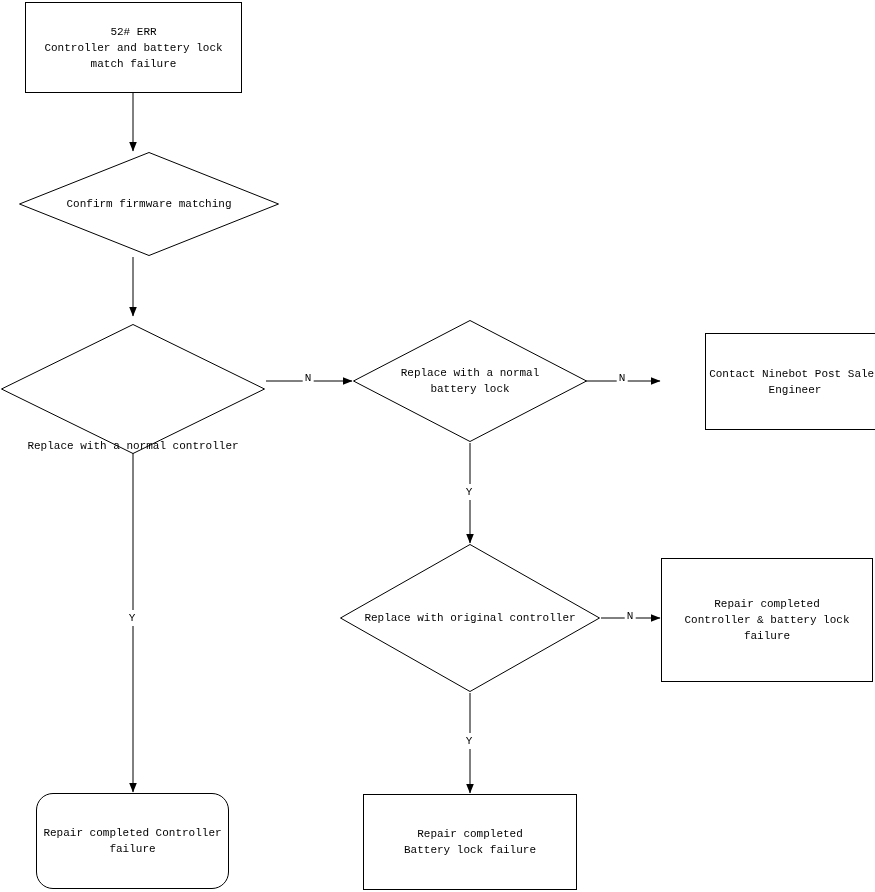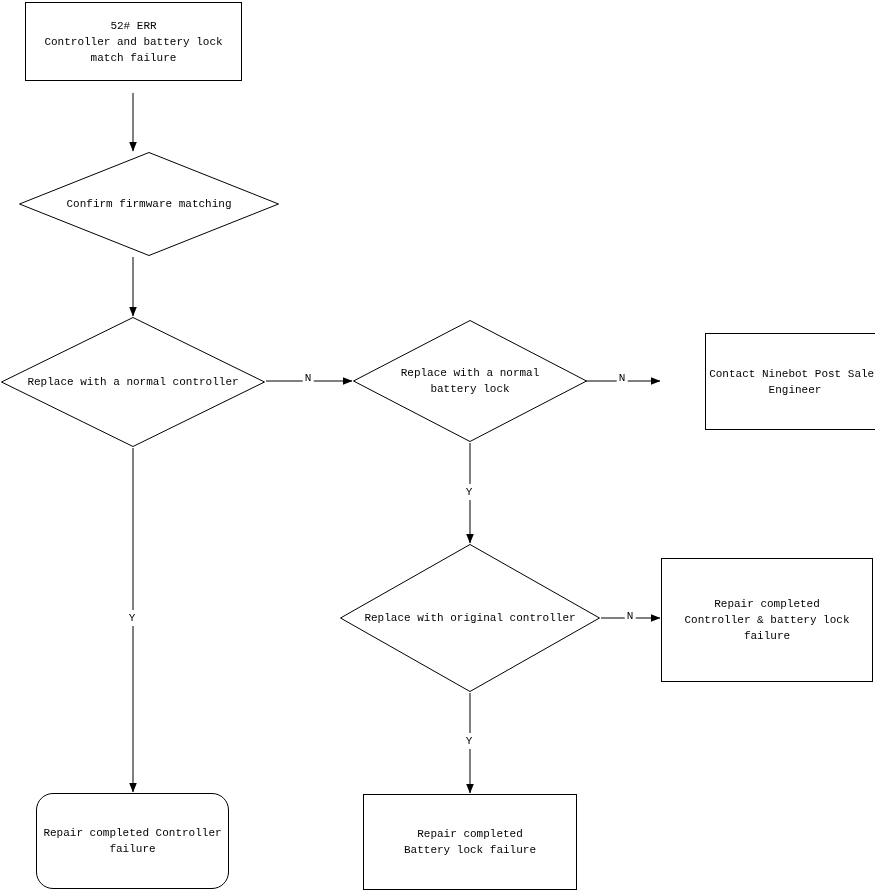--- a/index.html
+++ b/index.html
@@ -76,34 +76,34 @@
     <line x1="133" y1="448" x2="133" y2="792" marker-end="url(#arrowhead)"></line>
   </svg>
 
   <div class="edge-label" style="left:308px; top:378px;">N</div>
   <div class="edge-label" style="left:622px; top:378px;">N</div>
   <div class="edge-label" style="left:469px; top:492px;">Y</div>
   <div class="edge-label" style="left:630px; top:616px;">N</div>
   <div class="edge-label" style="left:469px; top:741px;">Y</div>
   <div class="edge-label" style="left:132px; top:618px;">Y</div>
 
-  <div class="node box" style="left:25px; top:2px; width:217px; height:79px;">
+  <div class="node box" style="left:25px; top:2px; width:217px; height:91px;">
     <span class="node-text">52# ERR
 Controller and battery lock
 match failure</span>
   </div>
 
   <div class="node diamond" style="left:19px; top:152px; width:260px; height:104px;">
     <svg class="diamond-shape" viewBox="0 0 260 104" preserveAspectRatio="none">
       <polygon points="130,0.5 259.5,52 130,103.5 0.5,52"></polygon>
     </svg>
     <span class="node-text">Confirm firmware matching</span>
   </div>
 
-  <div class="node diamond" style="left:1px; top:317px; width:264px; height:130px;">
+  <div class="node diamond" style="left:1px; top:324px; width:264px; height:130px;align-items:flex-end;">
     <svg class="diamond-shape" viewBox="0 0 264 130" preserveAspectRatio="none">
       <polygon points="132,0.5 263.5,65 132,129.5 0.5,65"></polygon>
     </svg>
     <span class="node-text">Replace with a normal controller</span>
   </div>
 
   <div class="node diamond" style="left:353px; top:320px; width:234px; height:122px;">
     <svg class="diamond-shape" viewBox="0 0 234 122" preserveAspectRatio="none">
       <polygon points="117,0.5 233.5,61 117,121.5 0.5,61"></polygon>
     </svg>

